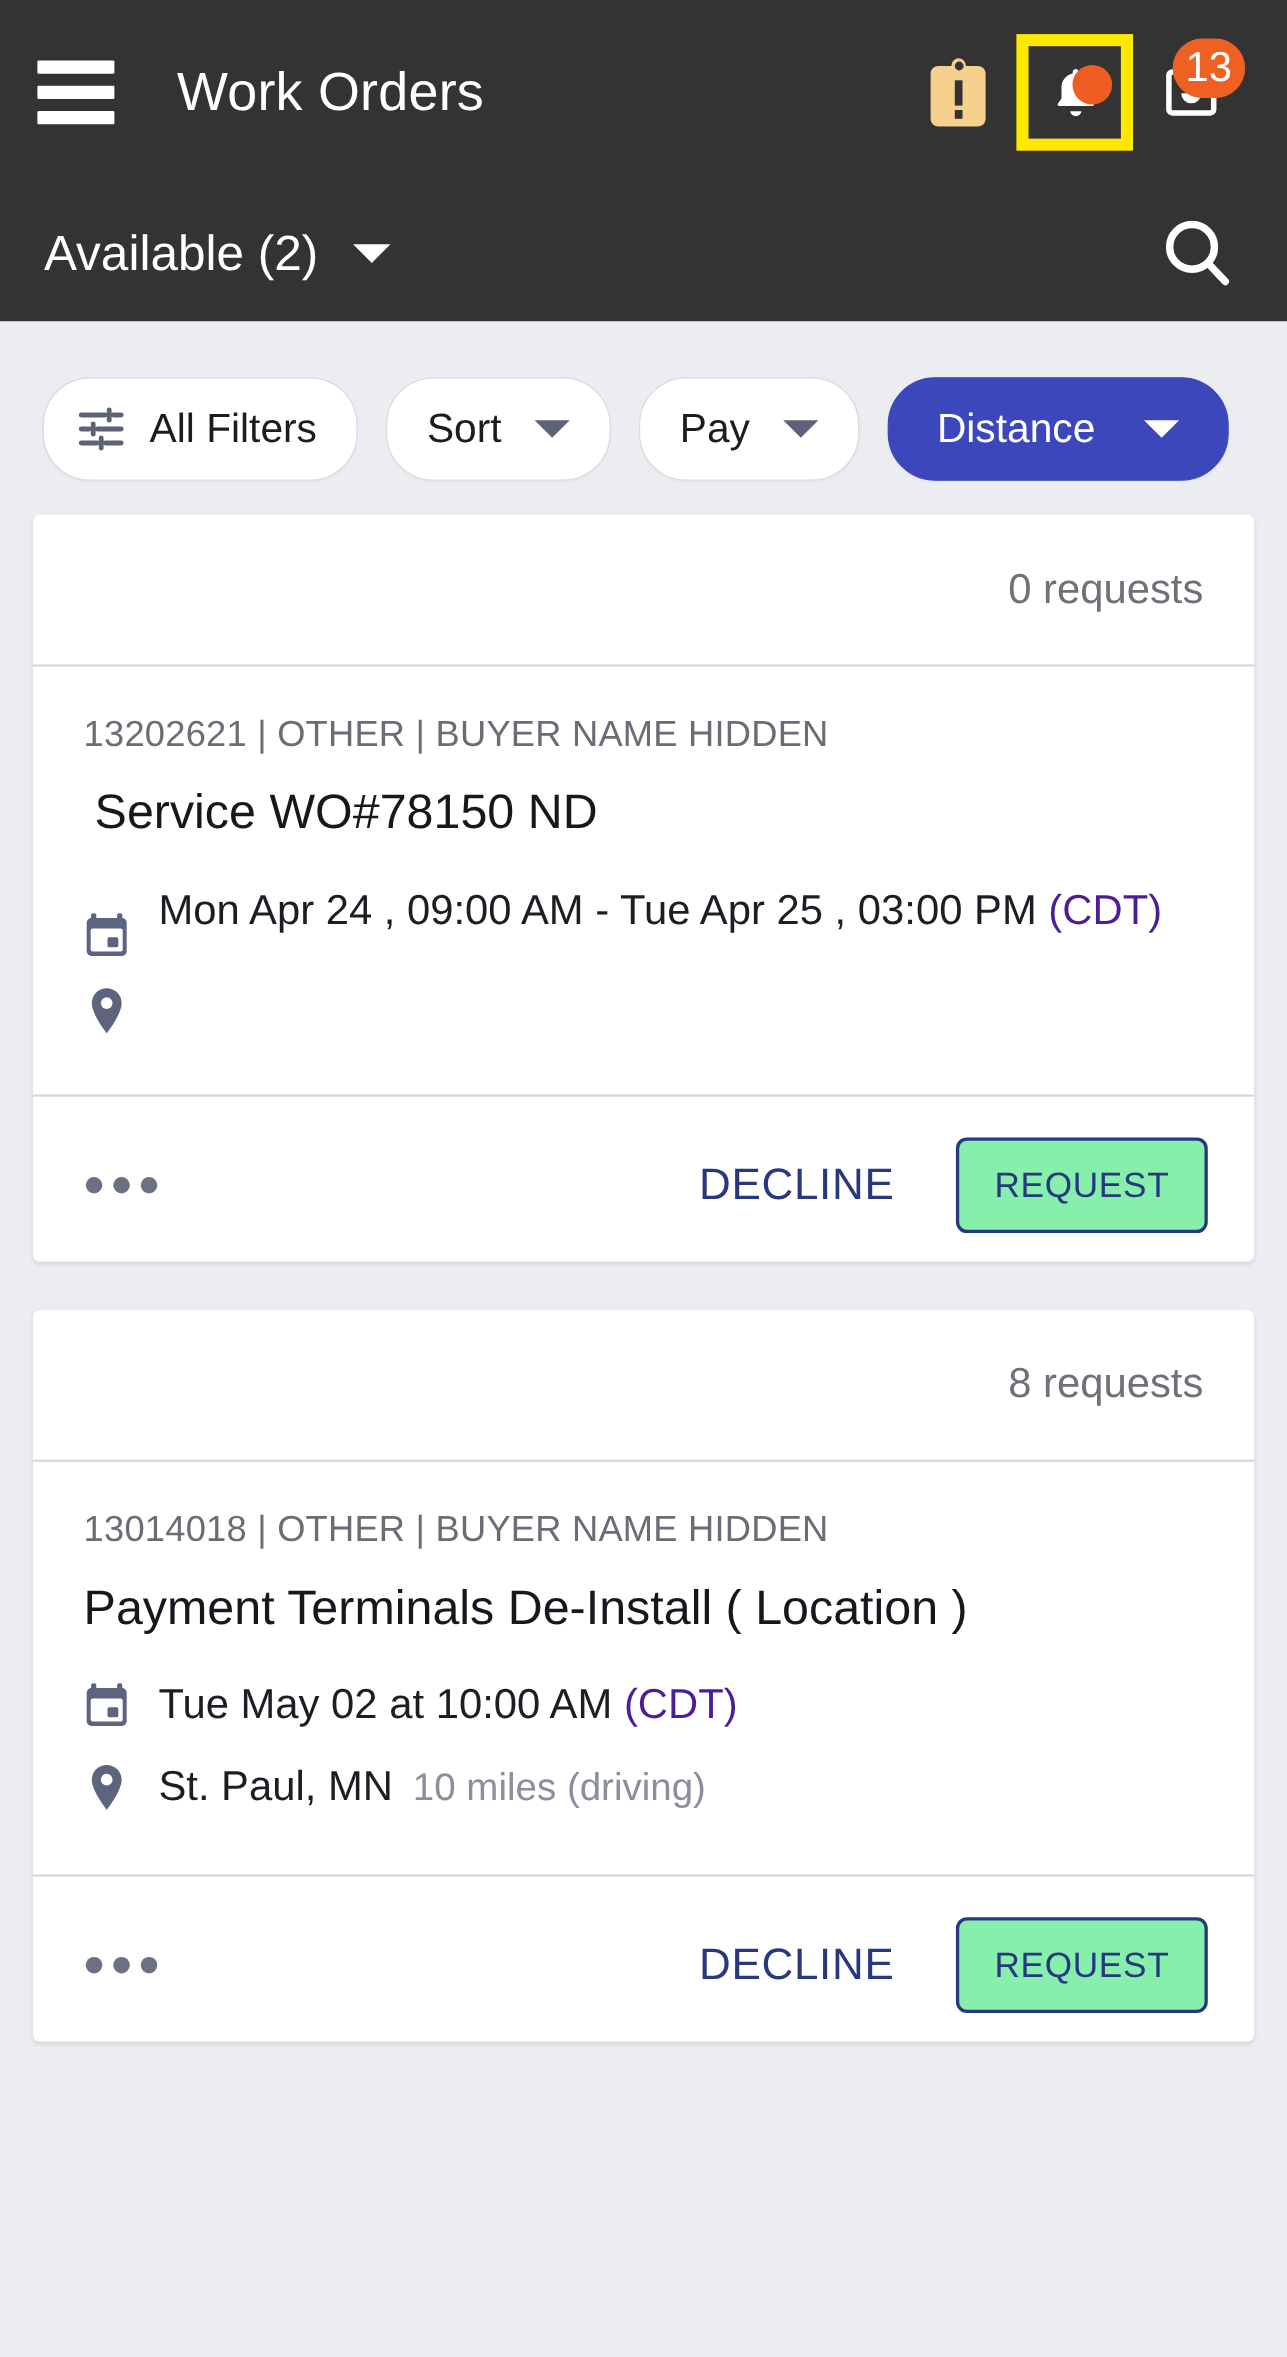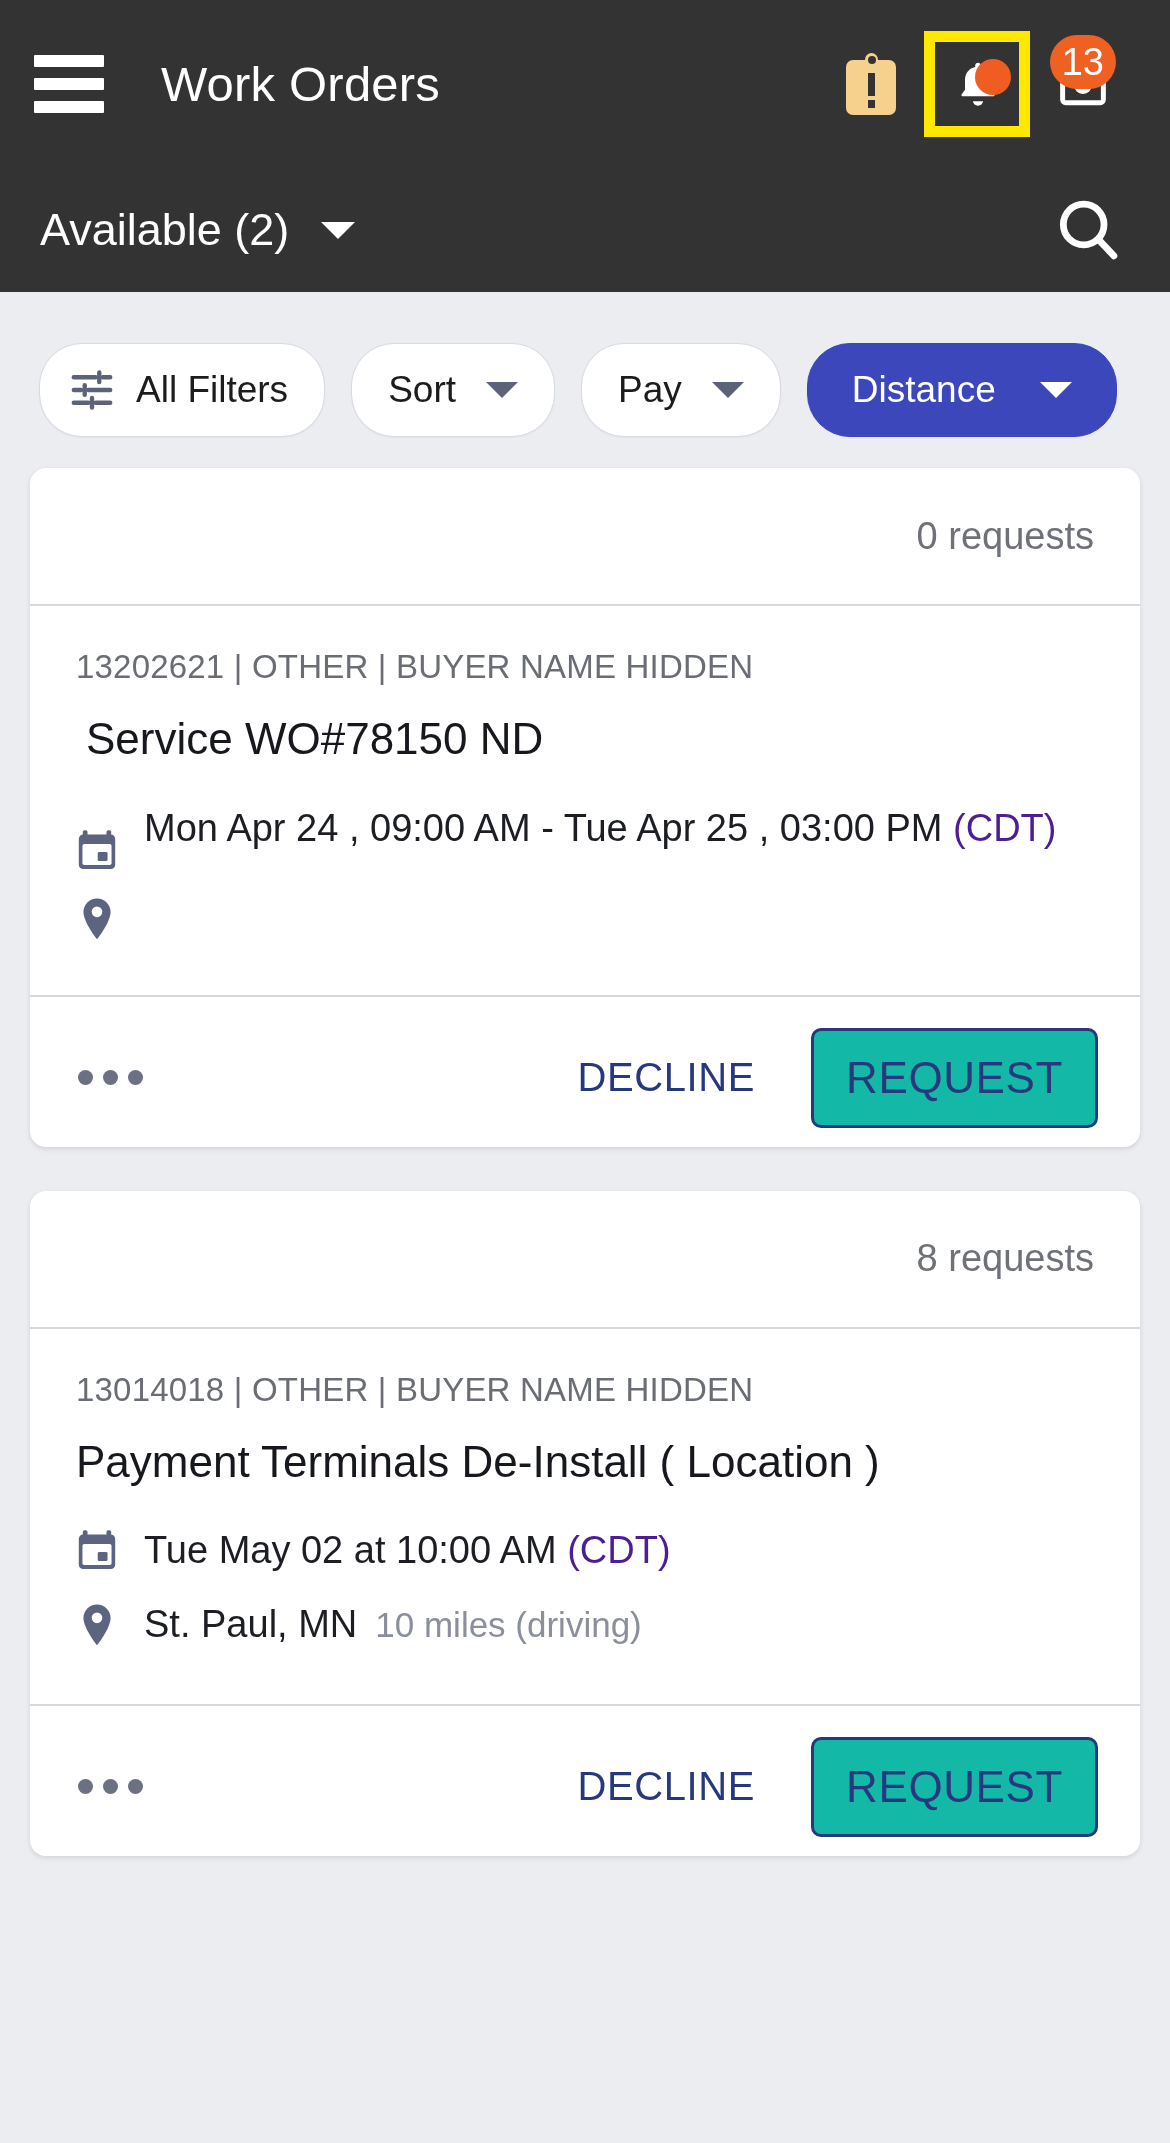--- a/index.html
+++ b/index.html
@@ -110,21 +110,21 @@
   }
   .bell-dot {
     position: absolute; right: 19px; top: 28px;
     width: 36px; height: 36px; border-radius: 50%;
     background: #ef5d23; z-index: 4;
   }
   
   .inbox-icon { width: 54px; height: 52px; position: relative; }
   .badge-13 {
     position: absolute;
-    right: 20px; top: 4px;
+    right: 4px; top: 4px;
     min-width: 60px;
     height: 54px;
     padding: 0 12px;
     background: #ee6123;
     color: #ffffff;
     border-radius: 28px;
     font-size: 38px;
     line-height: 54px;
     text-align: center;
     z-index: 5;
@@ -211,21 +211,21 @@
 
   
   .cards {
     padding: 24px 30px 0 30px;
     display: flex;
     flex-direction: column;
     gap: 44px;
   }
   .card {
     background: #ffffff;
-    border-radius: 16px;
+    border-radius: 6px;
     box-shadow: 0 2px 5px rgba(25,28,45,0.12);
     overflow: hidden;
   }
   .card-top {
     height: 138px;
     display: flex;
     align-items: center;
     justify-content: flex-end;
     padding: 0 46px;
     border-bottom: 2px solid #d6d8e0;
@@ -303,22 +303,22 @@
     background: none;
     border: none;
     cursor: pointer;
     font-family: "Liberation Sans", sans-serif;
     padding: 14px 18px;
   }
   .request-btn {
     margin-left: 38px;
     border: 3px solid #28387f;
     color: #28387f;
-    background: #14b8a6;
-    font-size: 44px;
+    background: #86efac;
+    font-size: 32px;
     letter-spacing: 0.6px;
     border-radius: 10px;
     padding: 22px 32px;
     cursor: pointer;
     font-family: "Liberation Sans", sans-serif;
   }
 </style>
 </head>
 <body>
 

